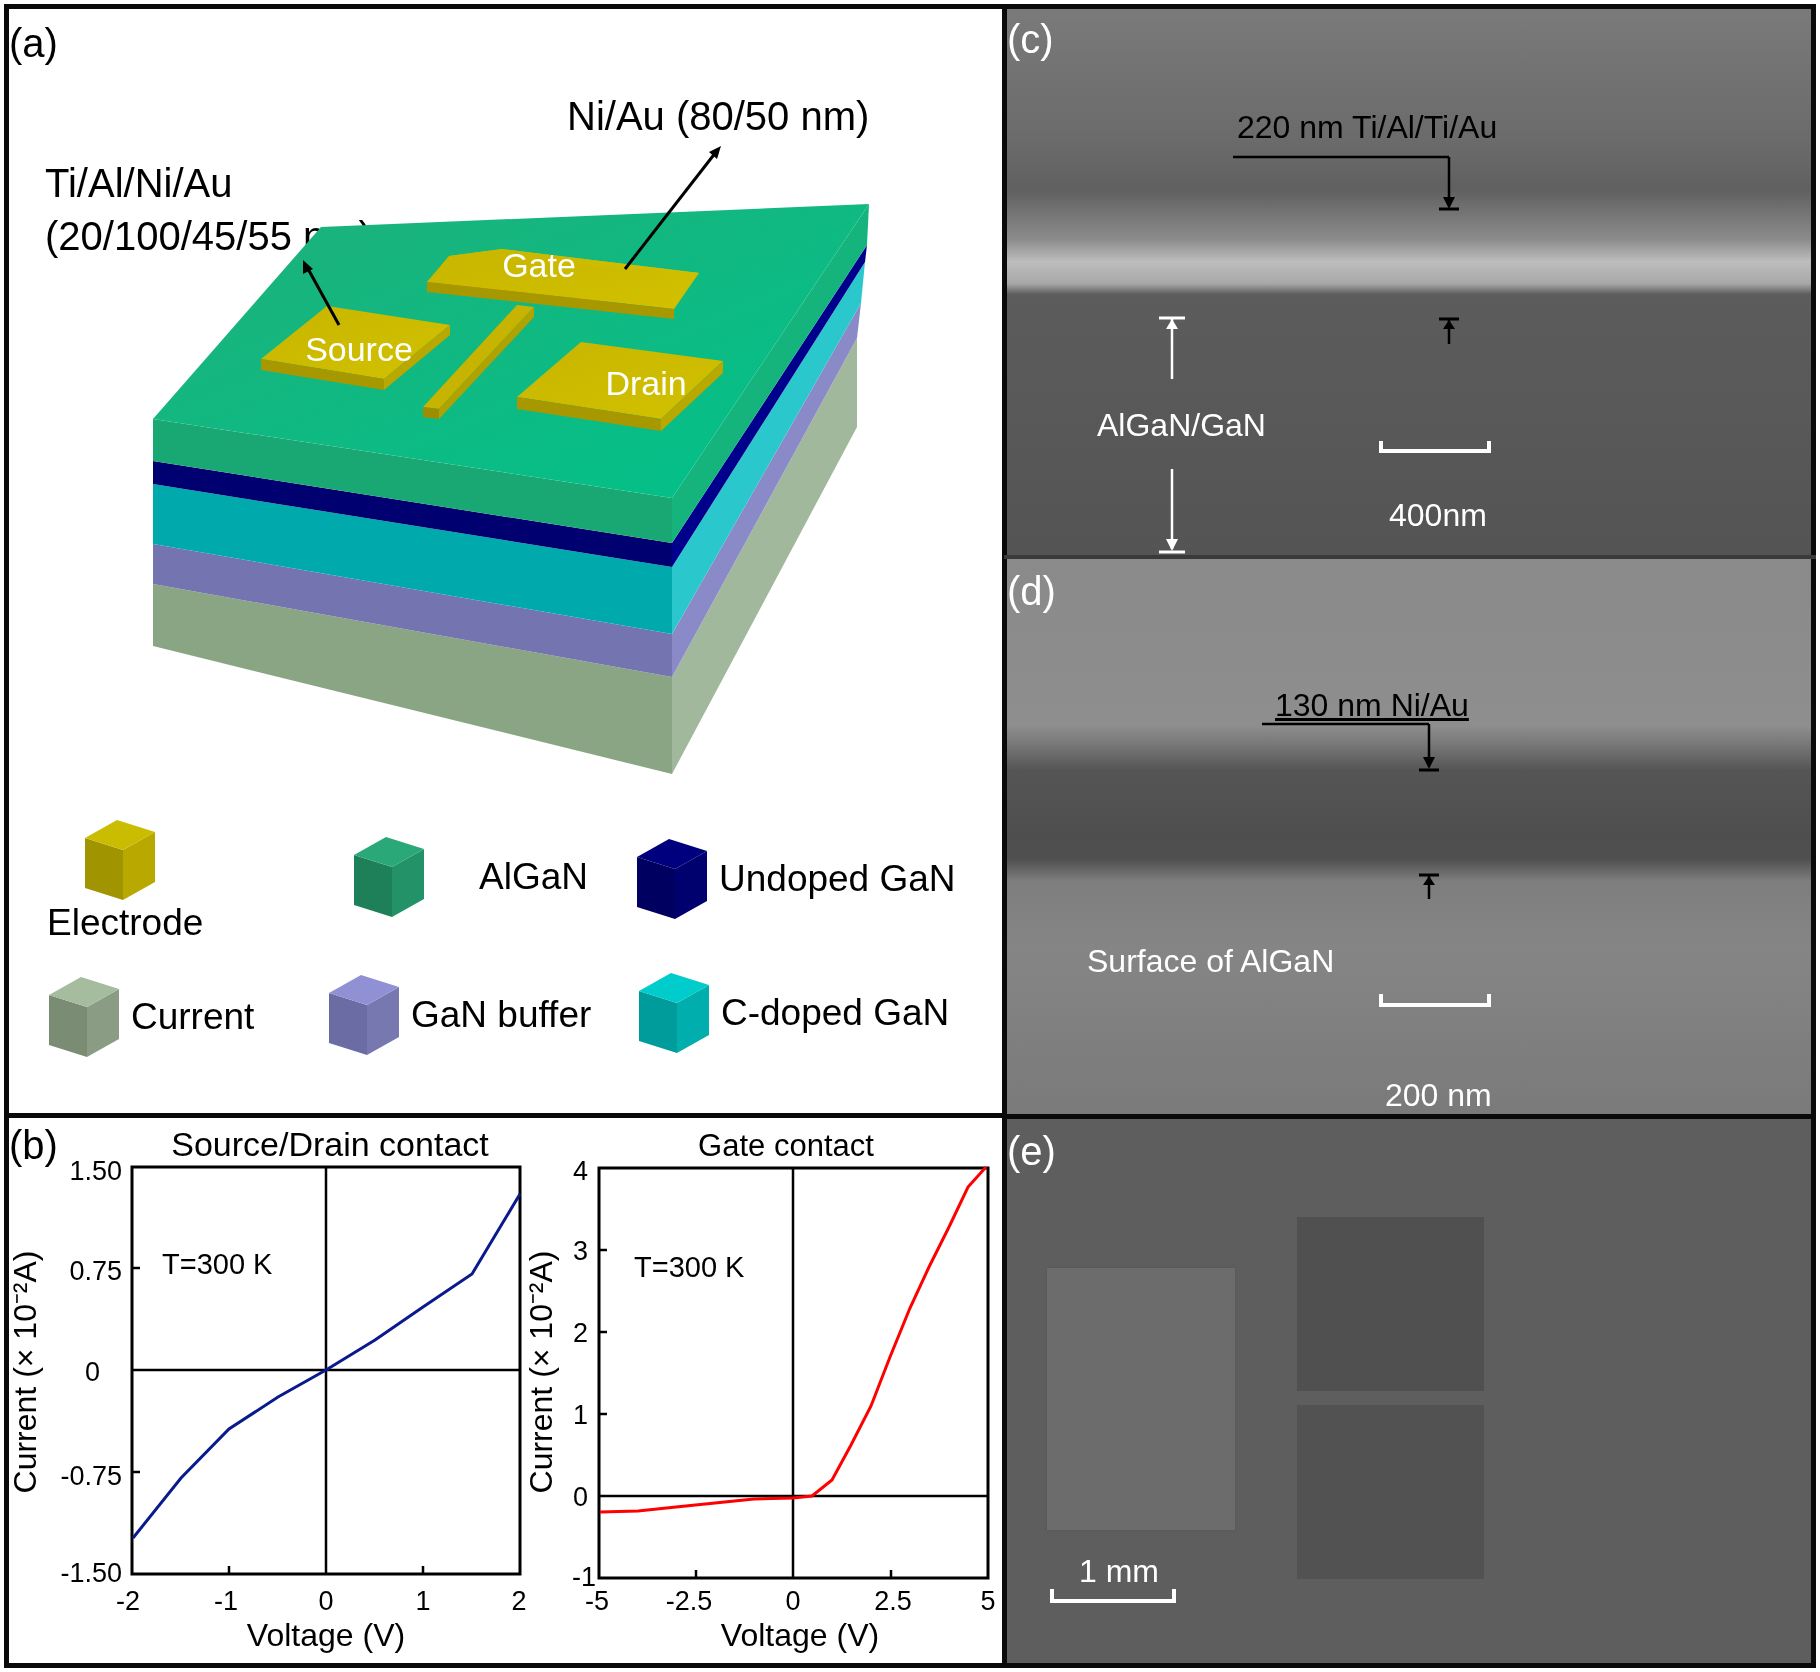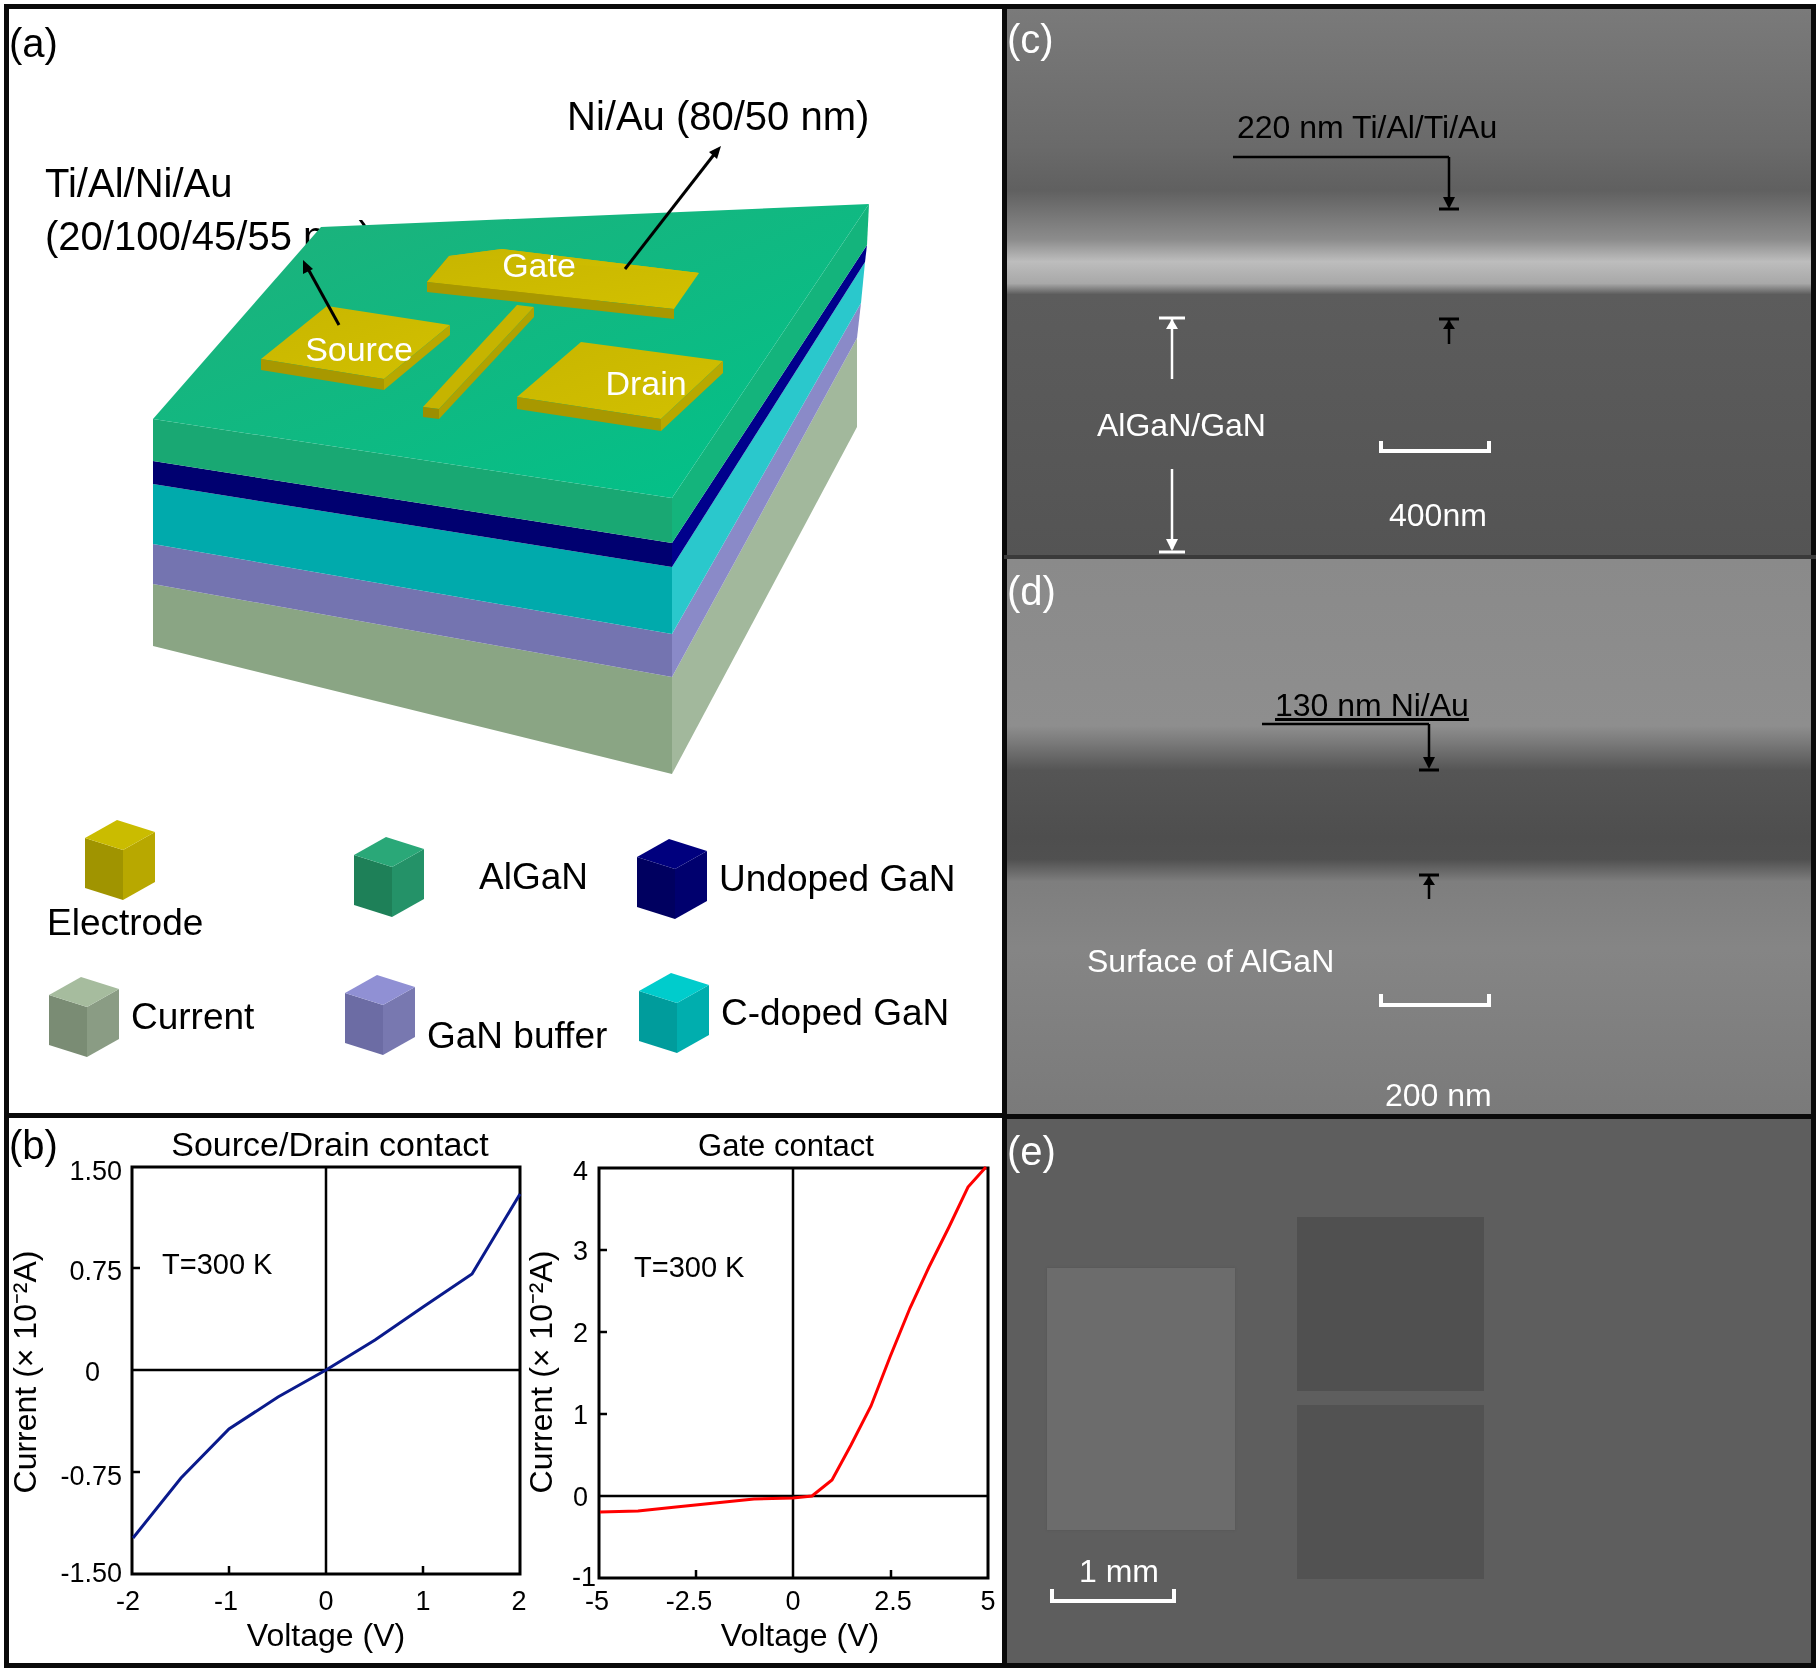--- a/index.html
+++ b/index.html
@@ -105,21 +105,21 @@
     <span>Undoped GaN</span>
   </div>
   <div class="legend-item" style="left:38px;top:966px;">
     <svg width="74" height="84" viewBox="0 0 74 84">
         <polygon points="2,20 40,32 40,82 2,70" fill="#7a8c74"></polygon>
         <polygon points="40,32 72,14 72,64 40,82" fill="#8a9c84"></polygon>
         <polygon points="2,20 34,2 72,14 40,32" fill="#a6bc9e"></polygon>
       </svg>
     <span>Current</span>
   </div>
-  <div class="legend-item" style="left:334px;top:964px;align-items:flex-end;">
+  <div class="legend-item" style="left:318px;top:964px;">
     <svg width="74" height="84" viewBox="0 0 74 84">
         <polygon points="2,20 40,32 40,82 2,70" fill="#6c6ca4"></polygon>
         <polygon points="40,32 72,14 72,64 40,82" fill="#7878b0"></polygon>
         <polygon points="2,20 34,2 72,14 40,32" fill="#9090d4"></polygon>
       </svg>
     <span>GaN buffer</span>
   </div>
   <div class="legend-item" style="left:628px;top:962px;">
     <svg width="74" height="84" viewBox="0 0 74 84">
         <polygon points="2,20 40,32 40,82 2,70" fill="#009c9c"></polygon>

